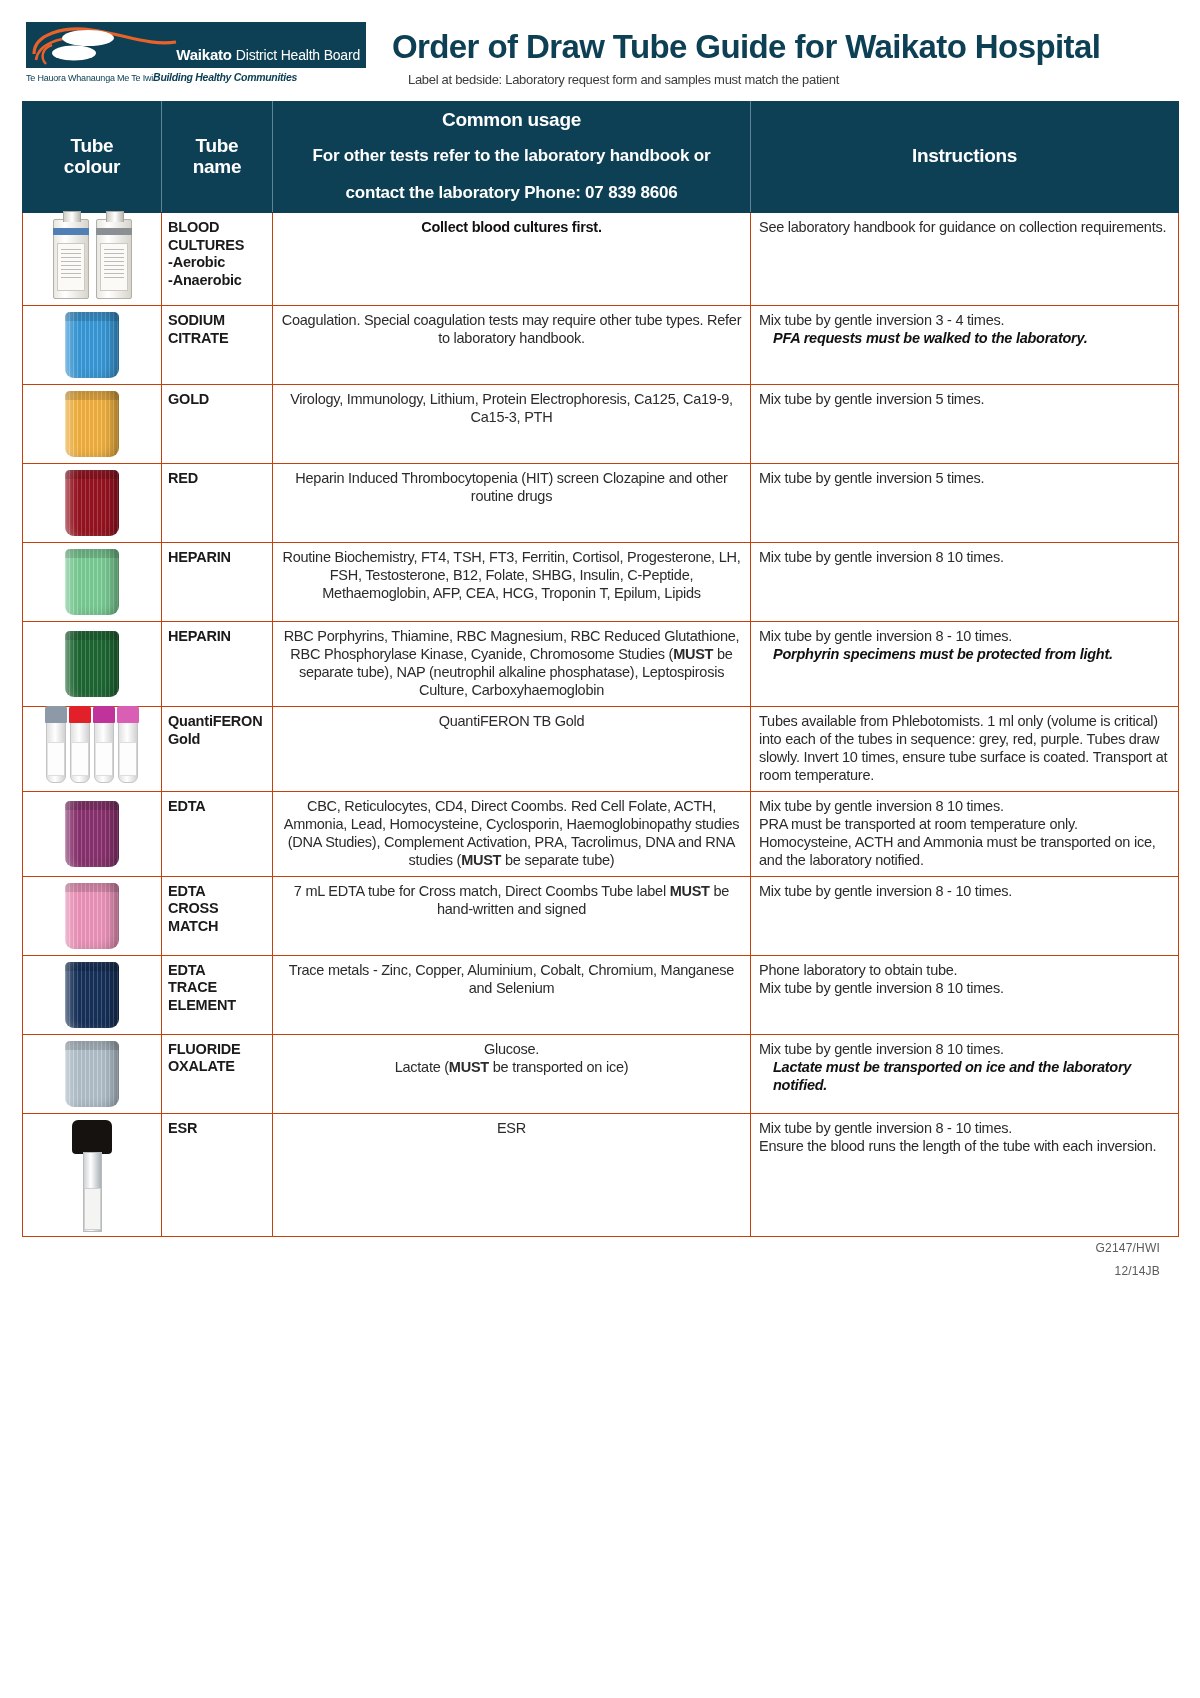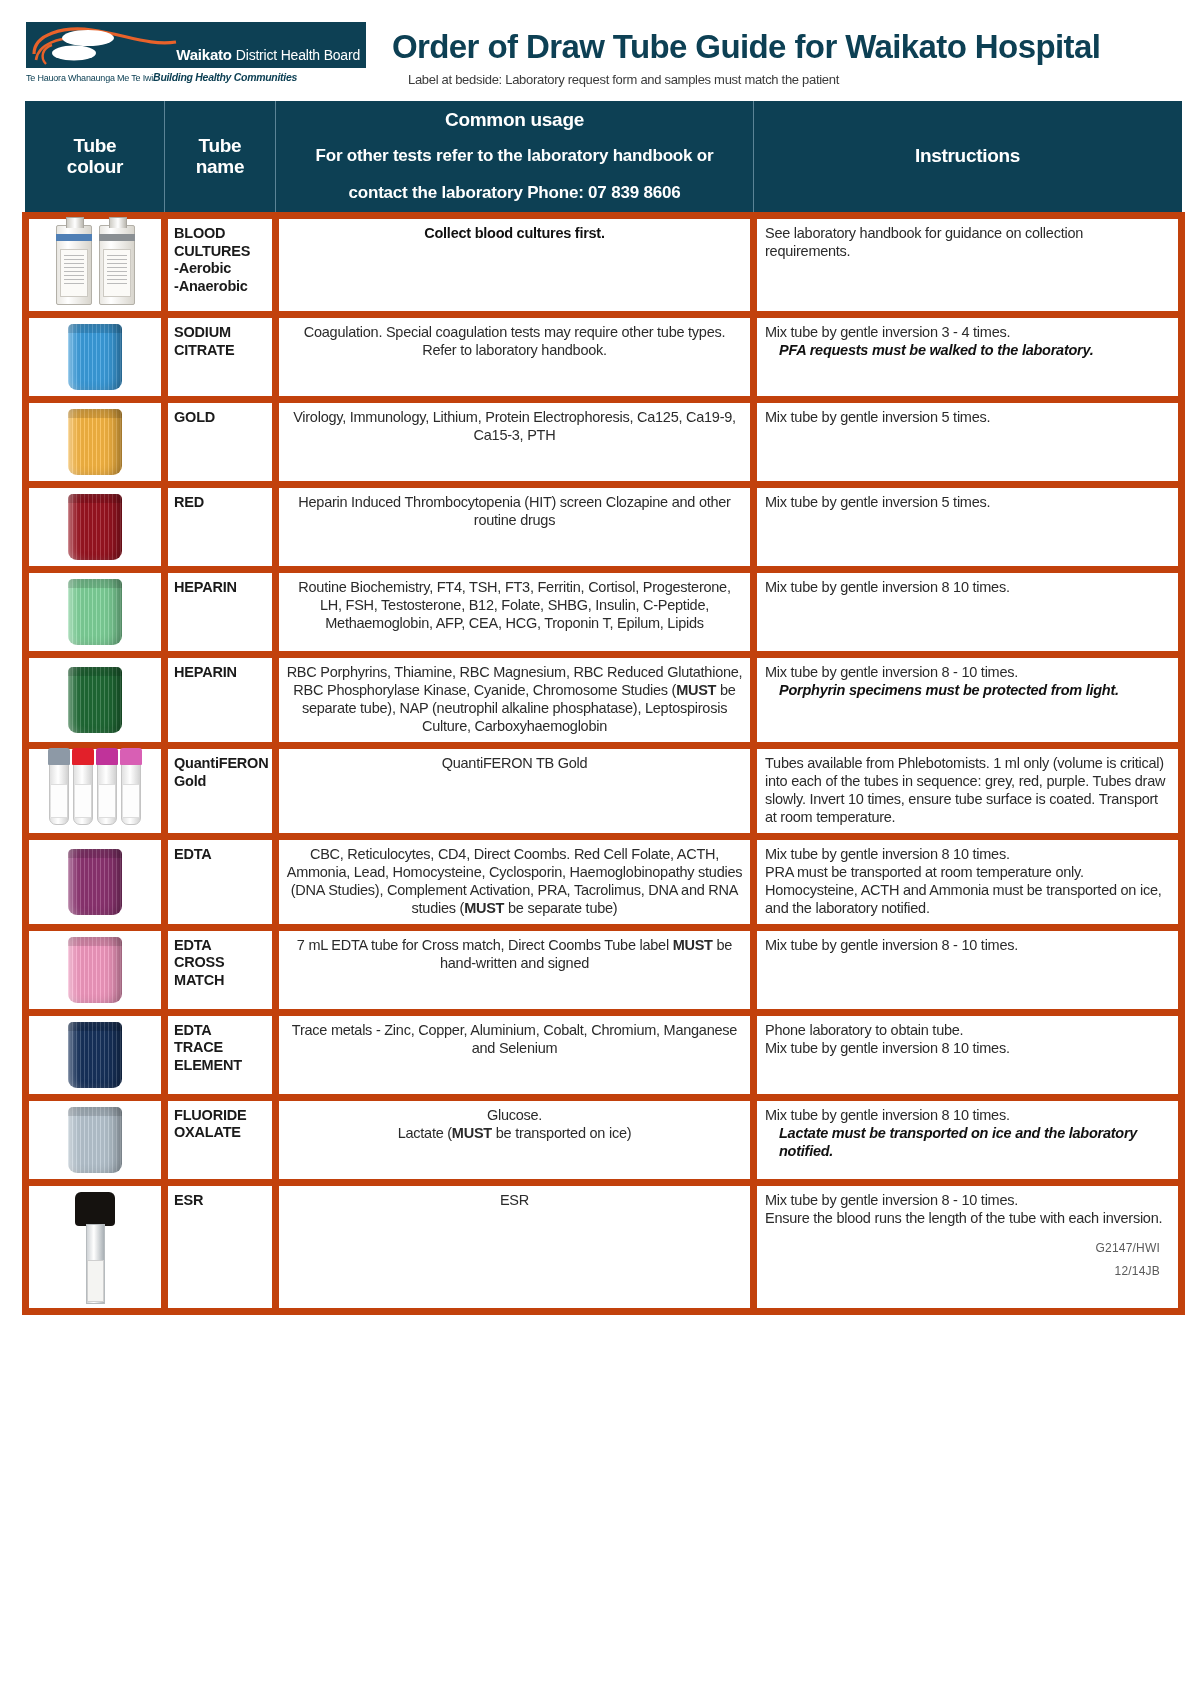--- a/index.html
+++ b/index.html
@@ -127,21 +127,21 @@
     letter-spacing:-0.3px;
   }
   .th-small{
     font-size:17px;
     font-weight:bold;
     line-height:1.2;
     letter-spacing:-0.2px;
     margin-top:16px;
   }
   tbody td{
-    border:7px solid #c2410c;
+    border:1px solid #c2410c;
     vertical-align:top;
     padding:6px 7px 6px 7px;
     font-size:14.5px;
     line-height:1.24;
     letter-spacing:-0.25px;
     color:#2b2b2b;
   }
   td.cell-colour{
     padding:6px 4px;
     text-align:center;

